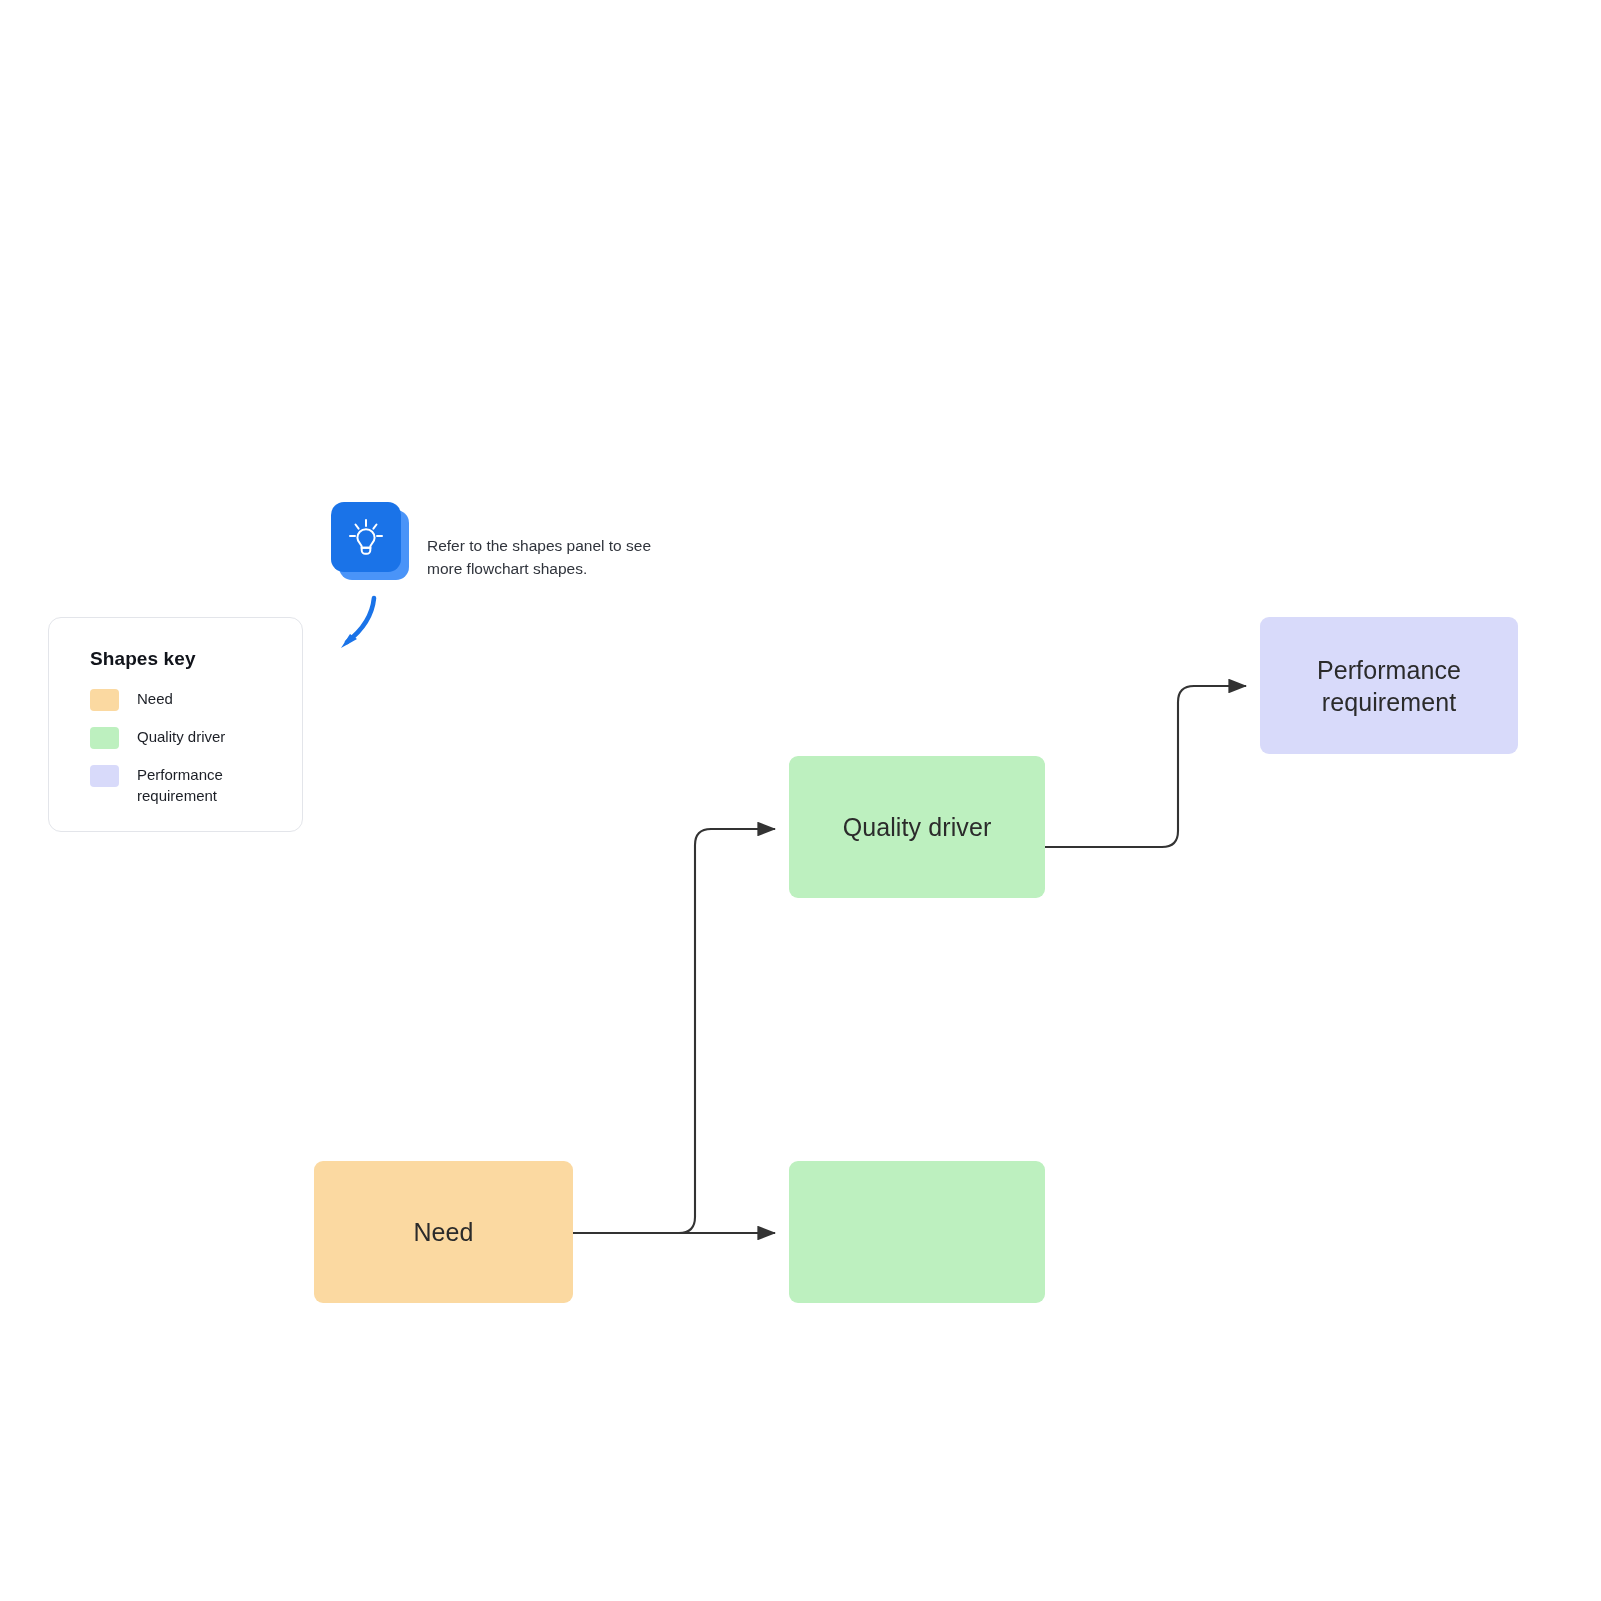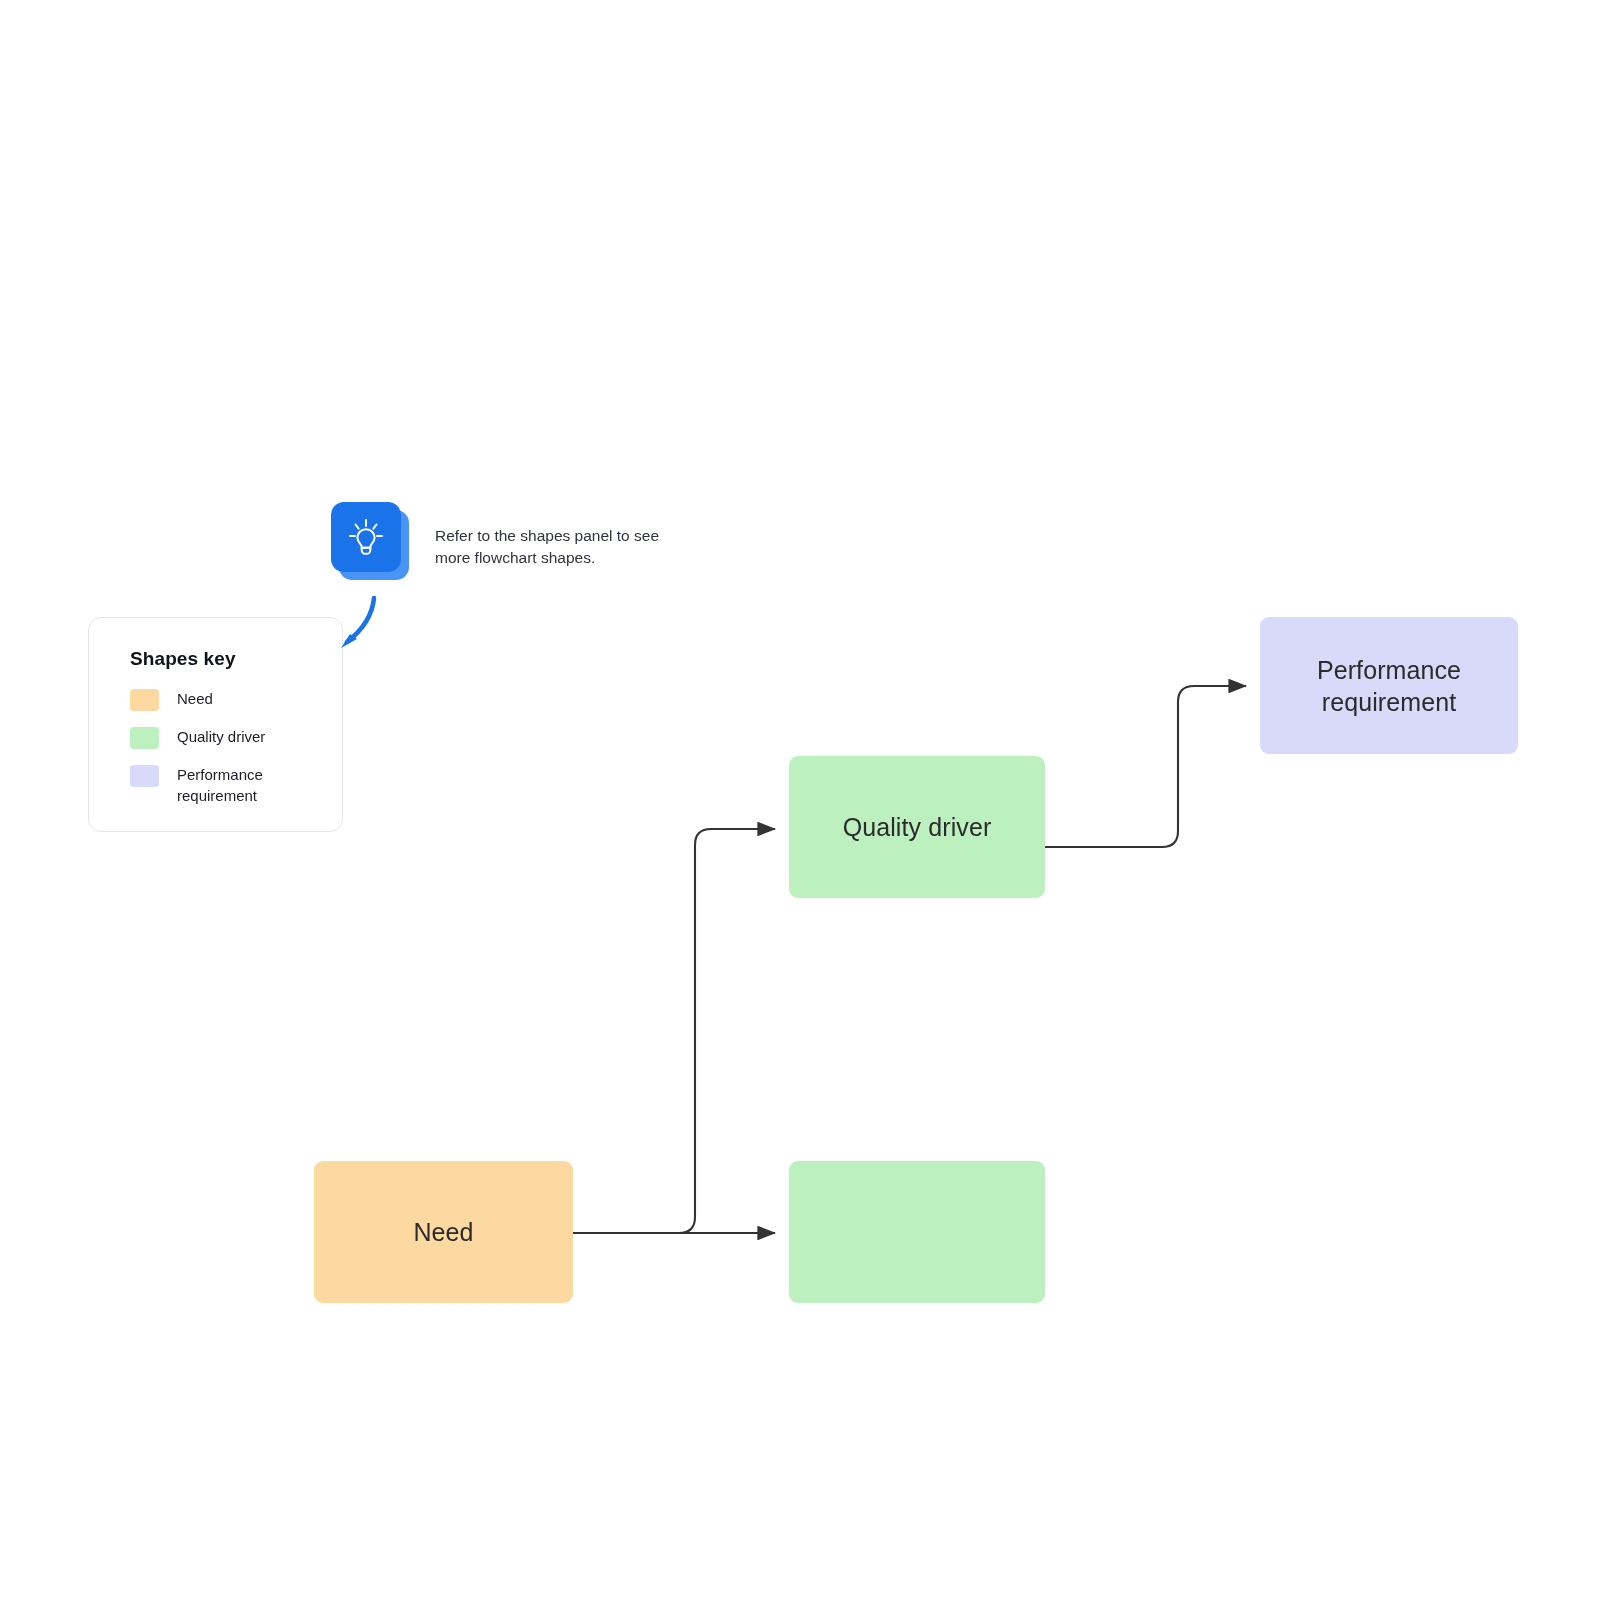--- a/index.html
+++ b/index.html
@@ -71,21 +71,20 @@
     position: absolute;
     left: 48px;
     top: 617px;
     width: 255px;
     height: 215px;
     box-sizing: border-box;
     background: #ffffff;
     border: 1.5px solid #e3e5ea;
     border-radius: 13px;
     padding: 30px 0 0 41px;
-    margin-left: 40px;
   }
   #shapes-key-title {
     font-size: 19px;
     font-weight: bold;
     color: #10131a;
     letter-spacing: 0.1px;
     margin: 0 0 18px 0;
   }
   .legend-row {
     display: flex;
@@ -106,22 +105,21 @@
     margin-left: 18px;
     max-width: 140px;
   }
 
   
   #tip-callout {
     position: absolute;
     left: 331px;
     top: 502px;
     display: flex;
-    align-items: center;
-    gap: 8px;
+    align-items: flex-end;
   }
   #tip-icon-wrap {
     position: relative;
     width: 78px;
     height: 78px;
     flex: 0 0 auto;
   }
   #tip-icon-shadow {
     position: absolute;
     left: 8px;

